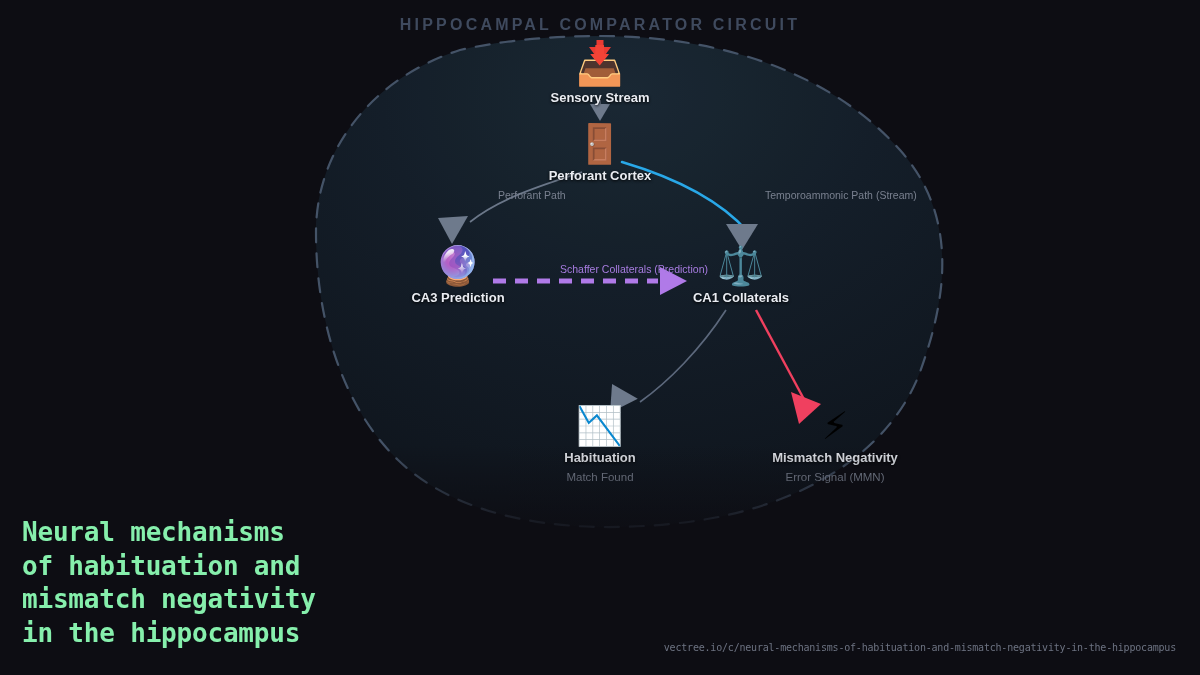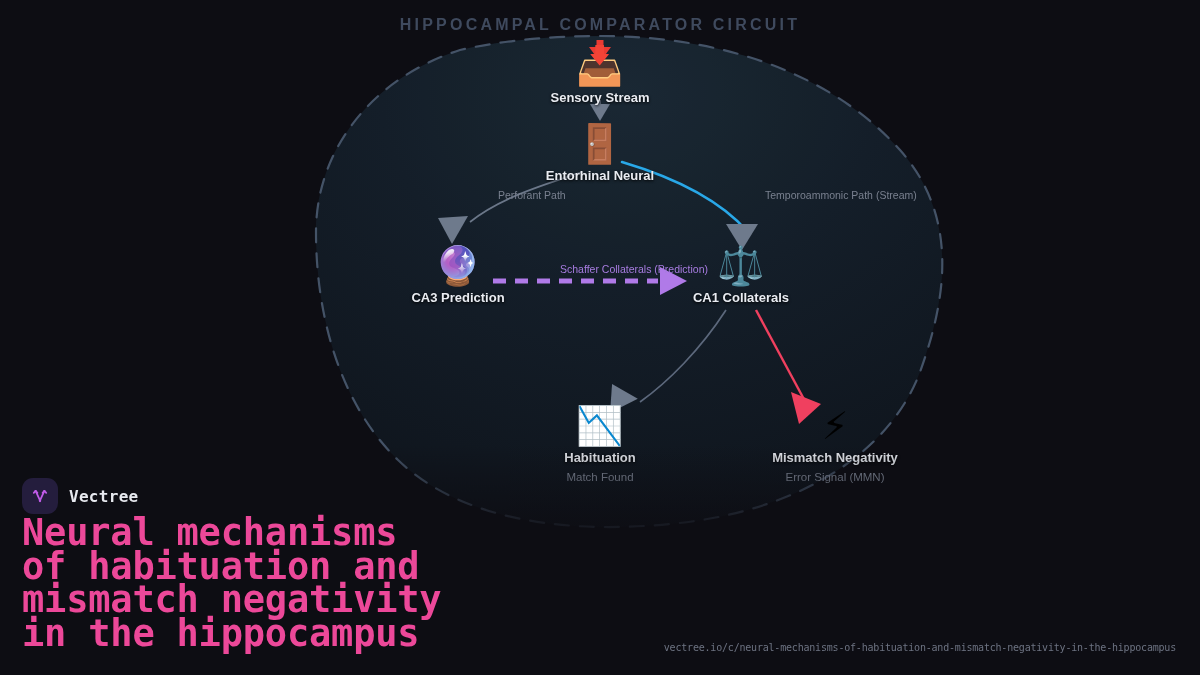--- a/index.html
+++ b/index.html
@@ -84,23 +84,23 @@
     display:flex; align-items:center; justify-content:center;
   }
   #brand-name {
     font-family:"DejaVu Sans Mono", monospace;
     font-size:16px; font-weight:700; color:#e7e9ef;
     letter-spacing:.3px;
   }
   #headline {
     position:absolute; left:22px; top:516px;
     font-family:"DejaVu Sans Mono", monospace;
-    font-size:37px; font-weight:700;
+    font-size:26px; font-weight:700;
     line-height:33.5px;
-    color:#ec4899;
+    color:#86efac;
     letter-spacing:-0.2px;
     white-space:pre;
   }
   #url {
     position:absolute; right:24px; bottom:22px;
     font-family:"DejaVu Sans Mono", monospace;
     font-size:10px; color:#6d7382;
     letter-spacing:-0.2px;
   }
 </style>
@@ -178,21 +178,21 @@
     </g>
   </svg>
 
   <div class="node" style="left:600px; top:44px;">
     <span class="glyph">📥</span>
     <span class="n-label">Sensory Stream</span>
   </div>
 
   <div class="node" style="left:600px; top:122px;">
     <span class="glyph">🚪</span>
-    <span class="n-label">Entorhinal Neural</span>
+    <span class="n-label">Perforant Cortex</span>
   </div>
 
   <div class="node" style="left:458px; top:244px;">
     <span class="glyph">🔮</span>
     <span class="n-label">CA3 Prediction</span>
   </div>
 
   <div class="node" style="left:741px; top:244px;">
     <span class="glyph">⚖️</span>
     <span class="n-label">CA1 Collaterals</span>
@@ -211,35 +211,20 @@
   </div>
 
   <div class="edge-label" style="left:466px; top:189px;">Perforant Path</div>
 
   <div class="edge-label" style="left:733px; top:189px;">Temporoammonic Path (Stream)</div>
 
   <div class="edge-label accent" style="left:528px; top:263px;">Schaffer Collaterals (Prediction)</div>
 
   <div id="overlay"></div>
 
-  <div id="brand">
-    <div id="brand-mark">
-      <svg width="22" height="22" viewBox="0 0 24 24" xmlns="http://www.w3.org/2000/svg">
-        <g stroke="#c05ce8" stroke-width="1.9" fill="none" stroke-linecap="round">
-          <path d="M7.2 6.4 L12 16.8 L16.8 6.4"></path>
-          <path d="M7.2 6.4 L5.2 8.6"></path>
-          <path d="M7.2 6.4 L9.2 8.6"></path>
-          <path d="M16.8 6.4 L14.8 8.6"></path>
-          <path d="M16.8 6.4 L18.8 8.6"></path>
-        </g>
-        <circle cx="12" cy="17.2" r="1.3" fill="#c05ce8"></circle>
-      </svg>
-    </div>
-    <div id="brand-name">Vectree</div>
-  </div>
 
   <div id="headline">Neural mechanisms
 of habituation and
 mismatch negativity
 in the hippocampus</div>
 
   <div id="url">vectree.io/c/neural-mechanisms-of-habituation-and-mismatch-negativity-in-the-hippocampus</div>
 
 </div>
 

